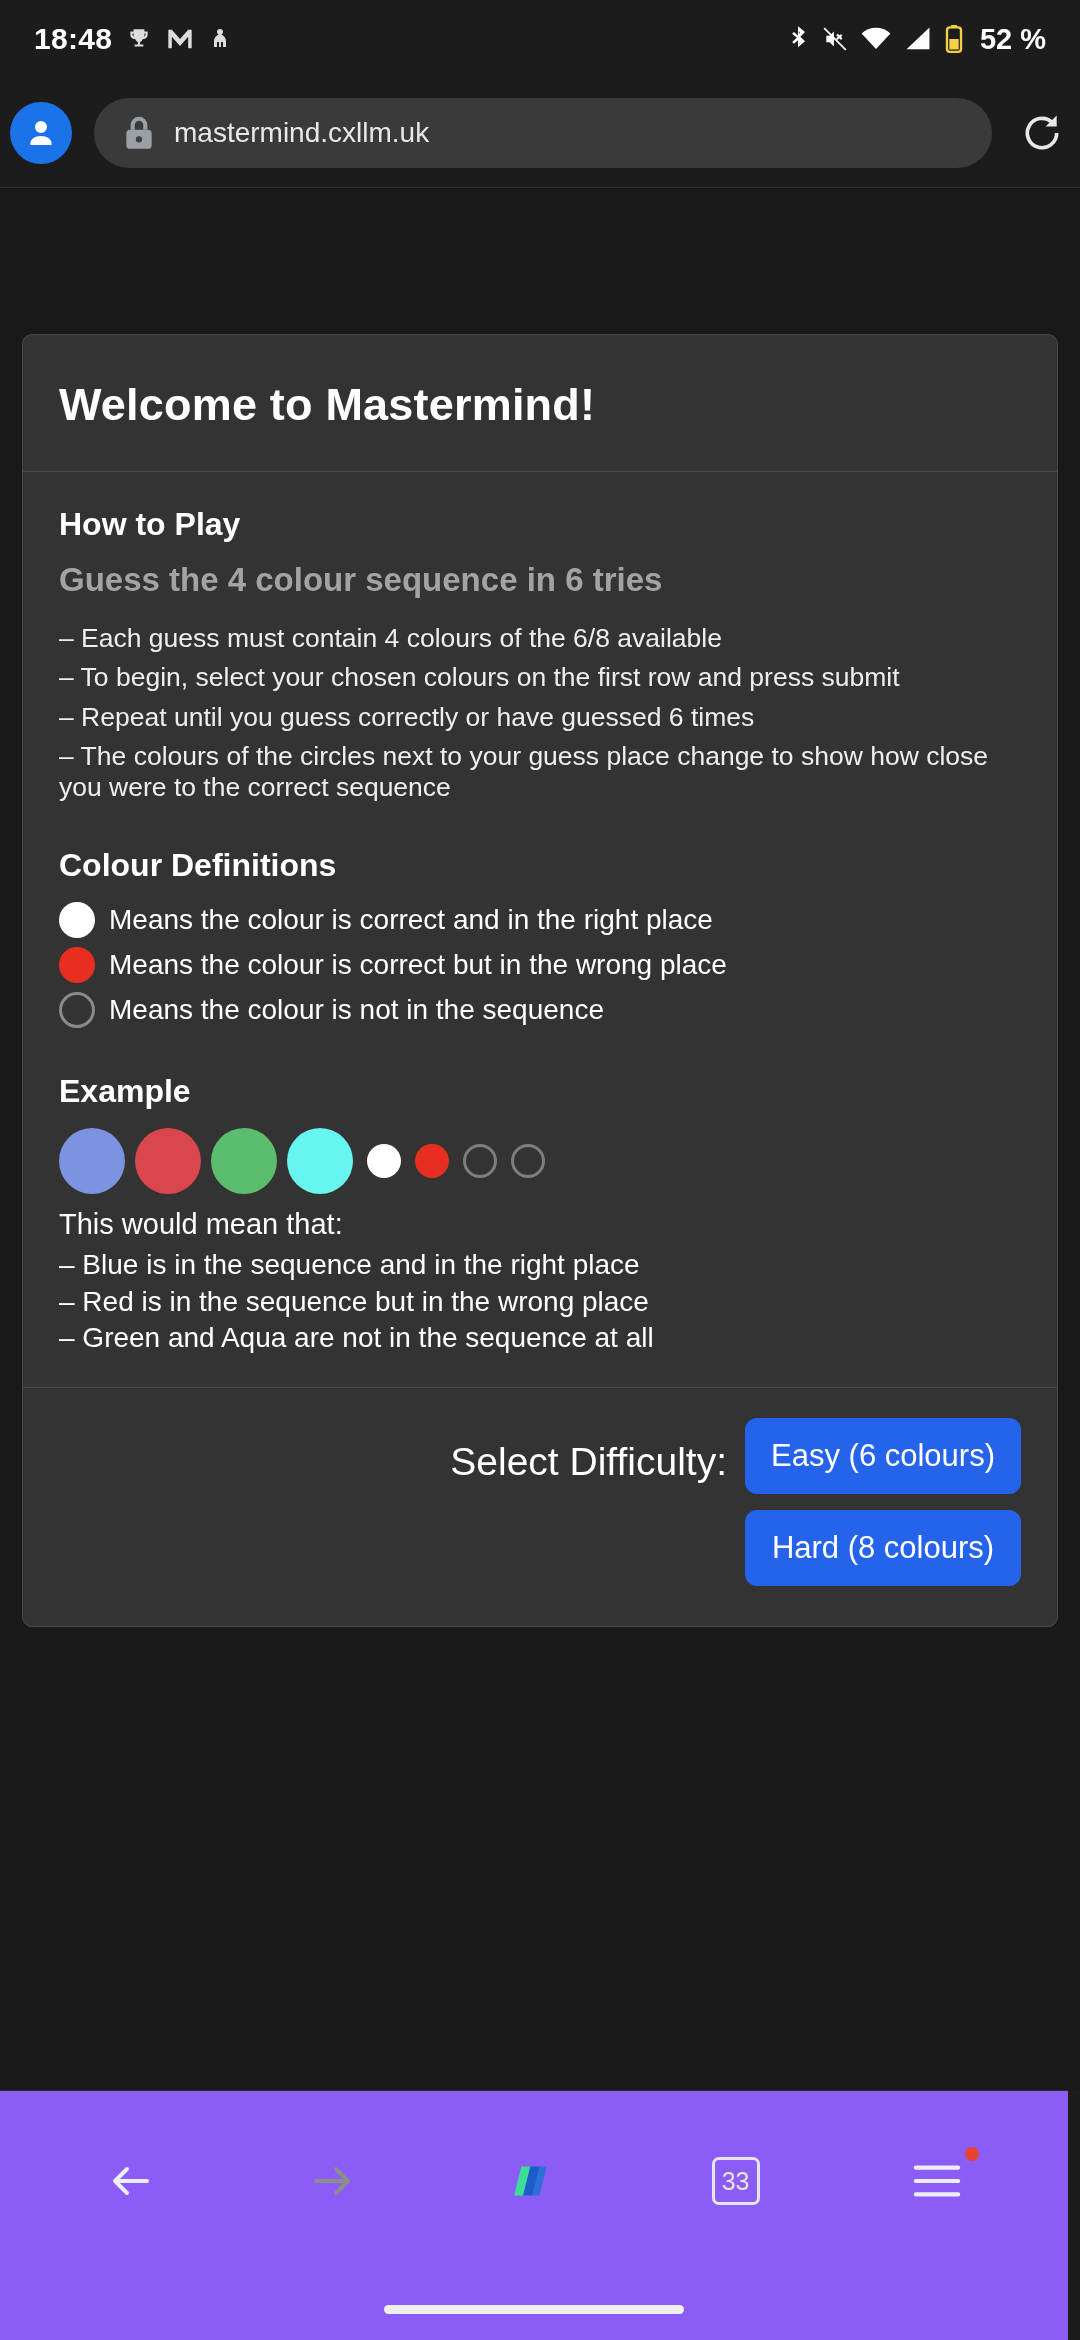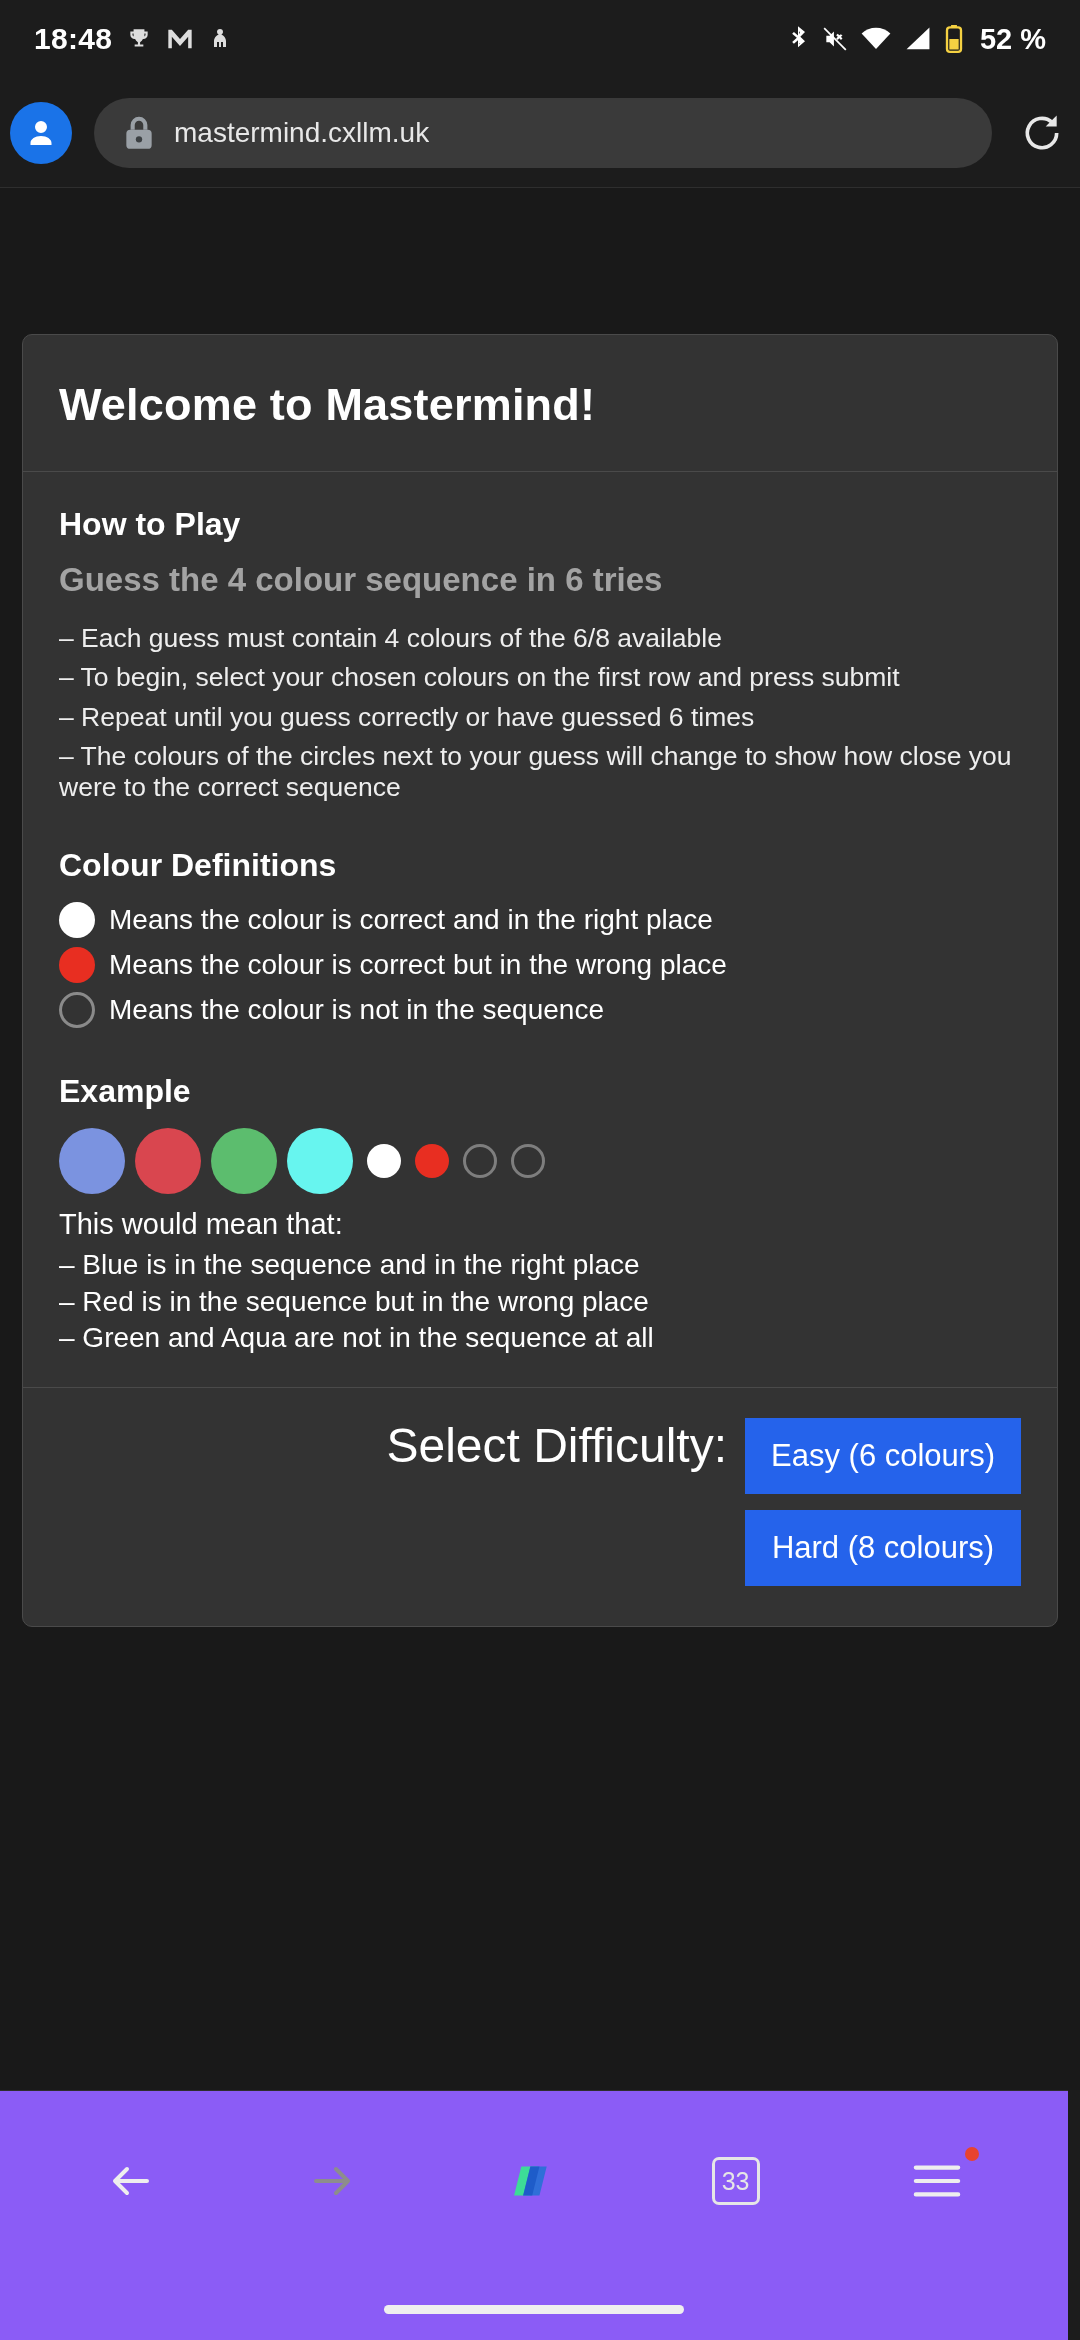--- a/index.html
+++ b/index.html
@@ -137,31 +137,32 @@
   .card-footer {
     border-top: 1px solid #4a4a4a;
     padding: 30px 36px 40px 36px;
     display: flex;
     align-items: flex-start;
     justify-content: flex-end;
     gap: 18px;
   }
   .difficulty-label {
     color: #ffffff;
-    font-size: 48px;
+    font-size: 39px;
     font-weight: 500;
+    margin-top: 22px;
   }
   .btncol { display: flex; flex-direction: column; gap: 16px; }
   .btn {
     background: #2563eb;
     color: #ffffff;
     font-size: 31px;
     font-weight: 500;
     border: none;
-    border-radius: 0;
+    border-radius: 12px;
     padding: 20px 26px;
     text-align: center;
     font-family: "Liberation Sans", sans-serif;
     cursor: pointer;
     white-space: nowrap;
   }
 
   
   .bottomnav {
     position: absolute;
@@ -291,21 +292,21 @@
     </div>
 
     <div class="card-body">
 
       <div class="h2">How to Play</div>
       <div class="h3">Guess the 4 colour sequence in 6 tries</div>
 
       <div class="rule">– Each guess must contain 4 colours of the 6/8 available</div>
       <div class="rule">– To begin, select your chosen colours on the first row and press submit</div>
       <div class="rule">– Repeat until you guess correctly or have guessed 6 times</div>
-      <div class="rule">– The colours of the circles next to your guess will change to show how close you were to the correct sequence</div>
+      <div class="rule">– The colours of the circles next to your guess place change to show how close you were to the correct sequence</div>
 
       <div class="section-gap"></div>
 
       <div class="h2">Colour Definitions</div>
 
       <div class="defrow">
         <span class="dot white"></span>
         <span class="txt">Means the colour is correct and in the right place</span>
       </div>
       <div class="defrow">

